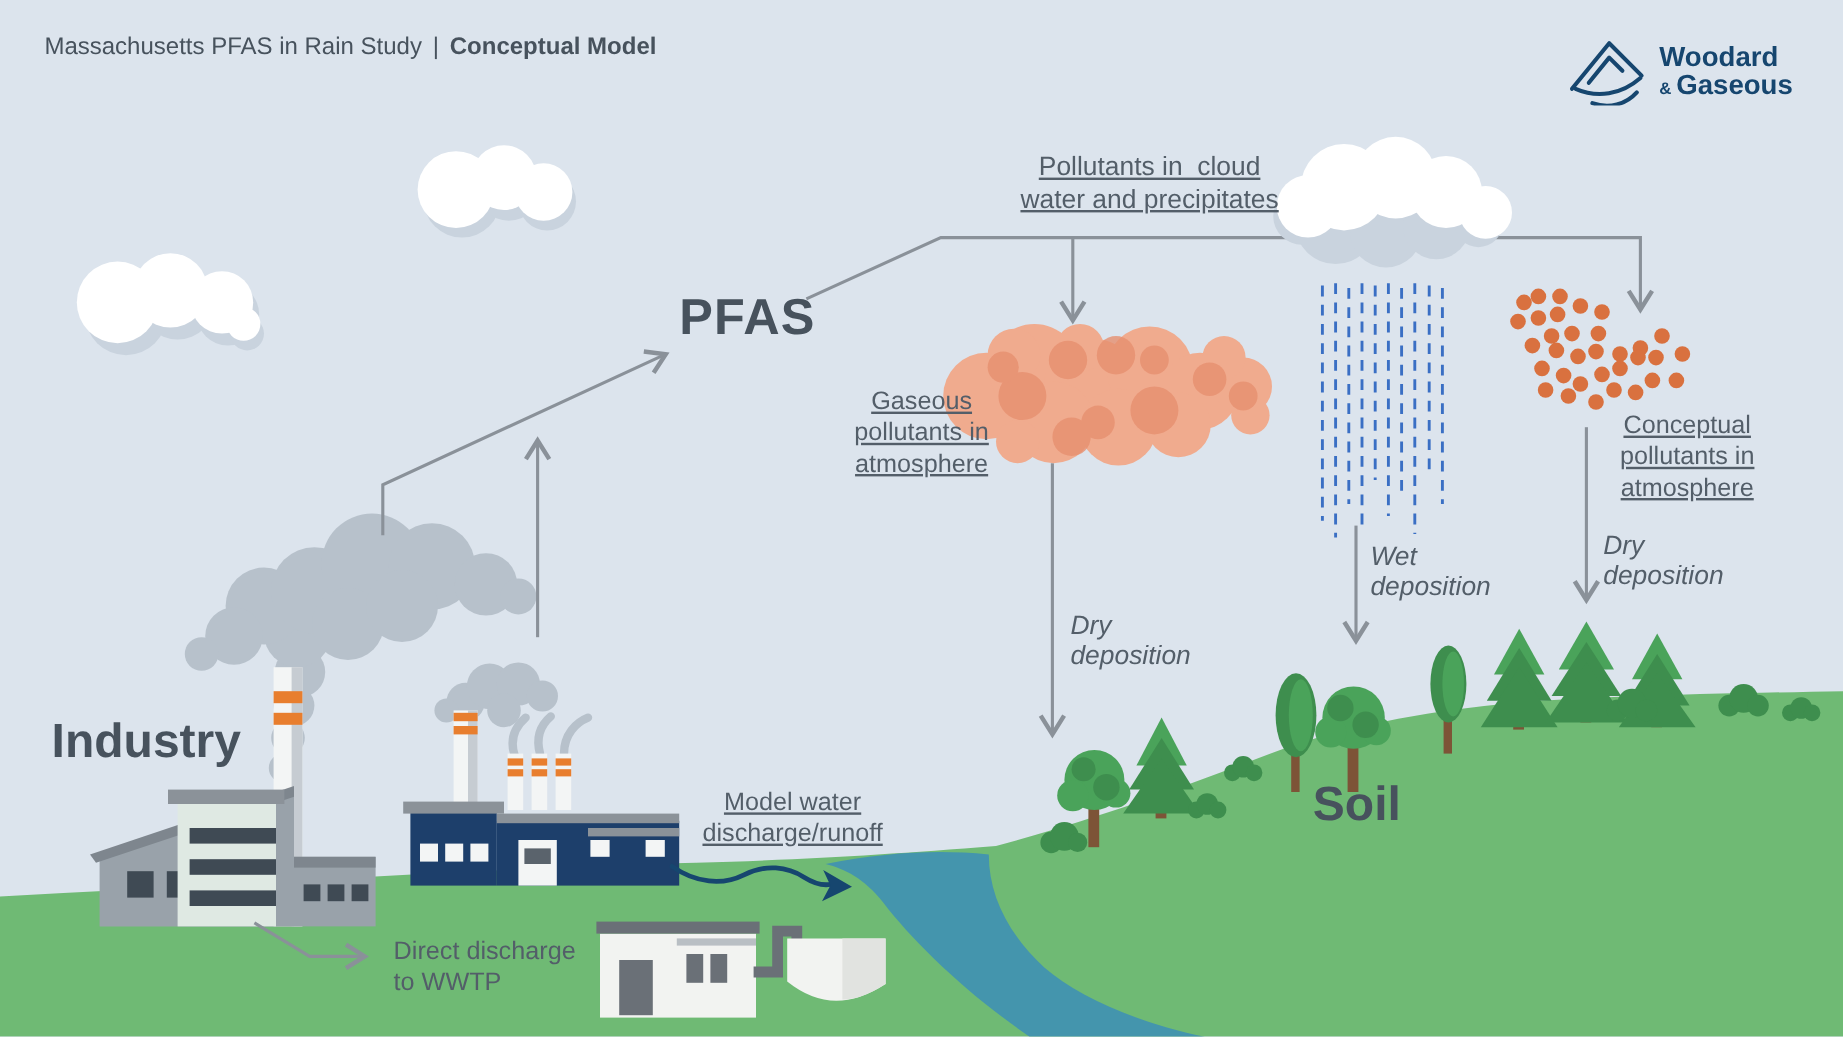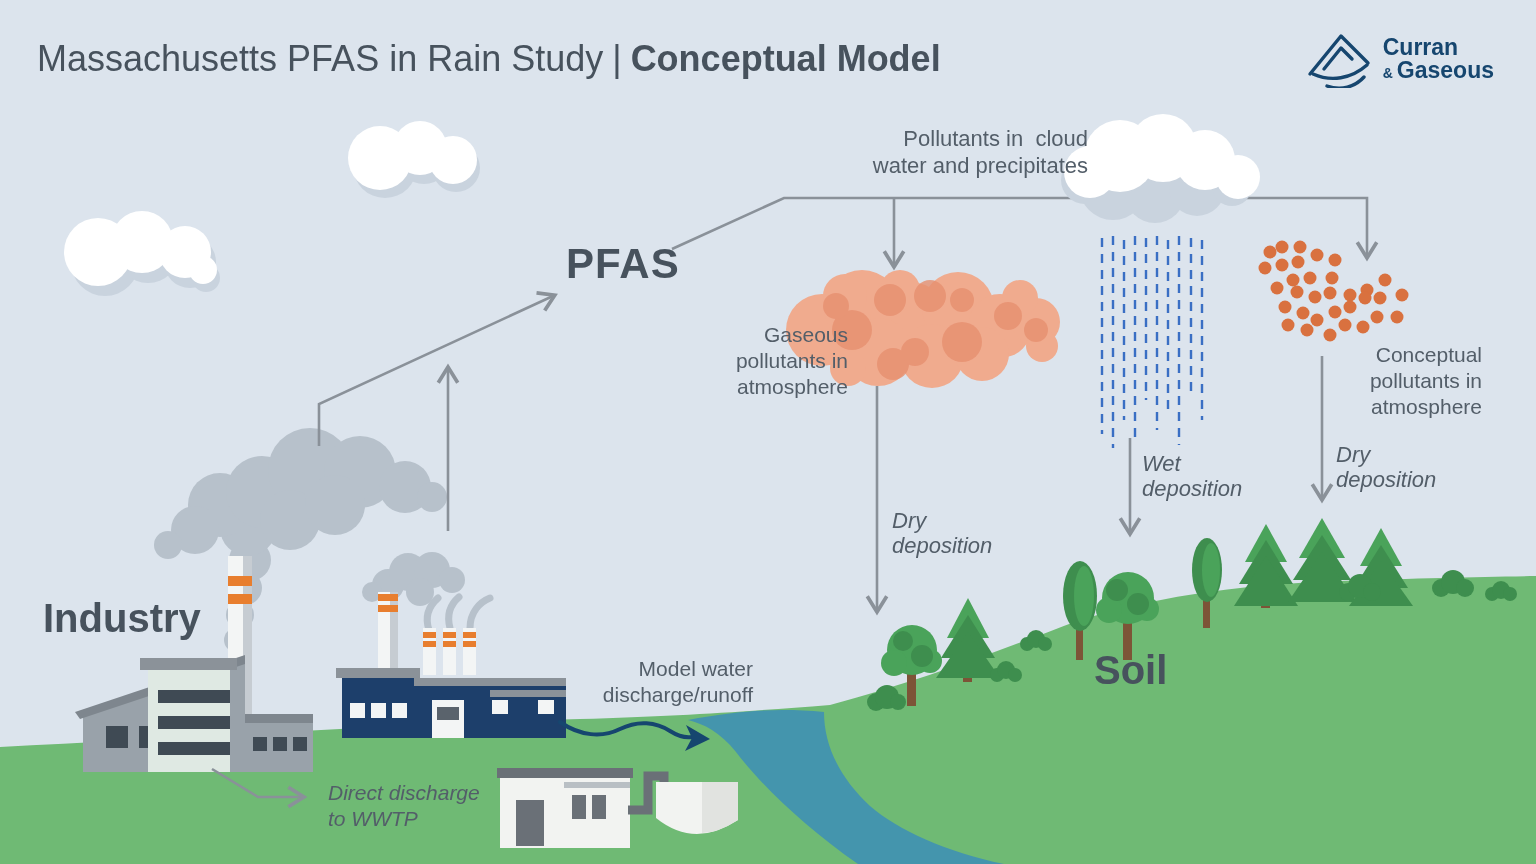--- a/index.html
+++ b/index.html
@@ -33,25 +33,25 @@
   .shade{fill:#c6ccd2}
   .mint{fill:#dfe9e3}
   .wwtp{fill:#f2f3f1}
   .wwtpShade{fill:#e1e3e0}
   .wwtpD{fill:#6a7077}
   .pipe{stroke:#6a7077;stroke-width:9;fill:none}
 
   
   .lbl{position:absolute;color:var(--text,#535e69);font-size:21px;line-height:1.24;}
   .lbl span{display:block;}
-  .center{text-align:right;}
+  .center{text-align:center;text-decoration:underline;}
   .ital{font-style:italic;font-size:22px;line-height:1.15;}
   .big{position:absolute;color:var(--heading,#47525d);font-weight:bold;text-align:right;}
 
-  .titlebar{position:absolute;left:37px;top:38px;font-size:36px;color:var(--heading,#47525d);text-align:right;}
+  .titlebar{position:absolute;left:37px;top:28px;font-size:20px;color:var(--heading,#47525d);text-align:right;}
   .titlebar .sep{margin:0 9px;font-weight:400;}
   .titlebar .bold{font-weight:bold;}
 
   .logo{position:absolute;top:30px;right:42px;display:flex;align-items:center;gap:8px;color:var(--navy,#16466f);}
   .logo-icon path{stroke:var(--navy,#16466f);stroke-width:3.4;fill:none;stroke-linecap:round;stroke-linejoin:round;}
   .logo-text{line-height:1.0;}
   .logo-l1{font-size:23px;font-weight:bold;}
   .logo-l2{font-size:23px;font-weight:bold;}
   .logo-l2 .amp{font-size:14px;margin-right:4px;font-weight:bold;}
 </style>
@@ -384,21 +384,21 @@
 </div>
 
 <div class="logo">
   <svg class="logo-icon" width="70" height="58" viewBox="0 0 70 58">
     <path d="M5,44 L36,6 L63,33"></path>
     <path d="M19,39 L36,18 L47,29"></path>
     <path d="M8,44 C26,52 46,49 62,35"></path>
     <path d="M22,56 C36,61 50,57 59,47"></path>
   </svg>
   <div class="logo-text">
-    <div class="logo-l1">Curran</div>
+    <div class="logo-l1">Woodard</div>
     <div class="logo-l2"><span class="amp">&amp;</span><span>Gaseous</span></div>
   </div>
 </div>
 
 <div class="big" style="left:566px;top:240px;font-size:42px;letter-spacing:1px;">PFAS</div>
 <div class="big" style="left:43px;top:596px;font-size:40px;">Industry</div>
 <div class="big" style="left:1094px;top:648px;font-size:40px;">Soil</div>
 
 <div class="lbl center" style="left:828px;top:125px;width:260px;font-size:22px;">
   <span>Pollutants in&nbsp; cloud</span>
@@ -430,18 +430,18 @@
 <div class="lbl ital" style="left:1336px;top:442px;">
   <span>Dry</span>
   <span>deposition</span>
 </div>
 
 <div class="lbl center" style="left:568px;top:656px;width:185px;">
   <span>Model water</span>
   <span>discharge/runoff</span>
 </div>
 
-<div class="lbl" style="left:328px;top:780px;font-style:italic;">
+<div class="lbl" style="left:328px;top:780px;">
   <span>Direct discharge</span>
   <span>to WWTP</span>
 </div>
 
 </div>
 
 </body></html>

